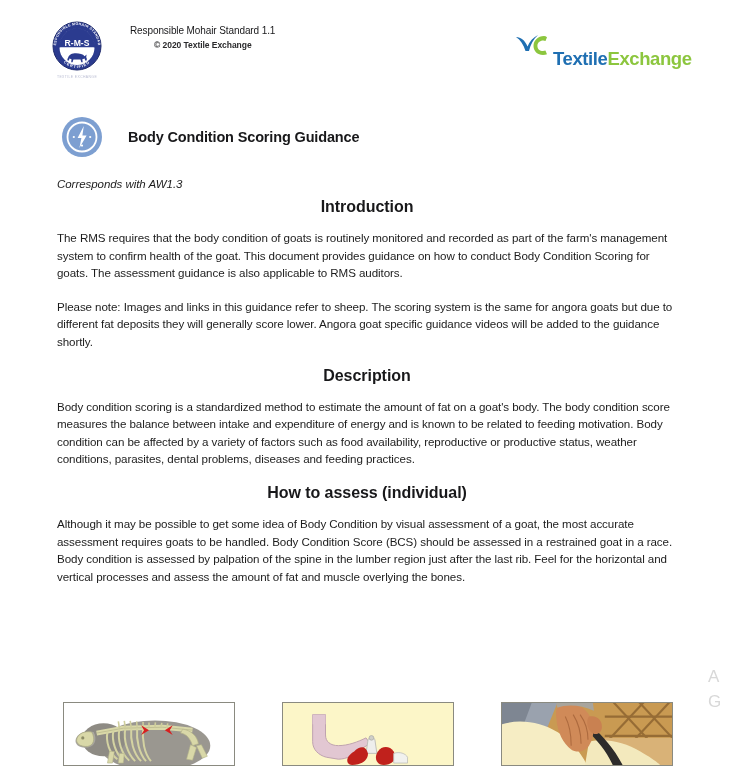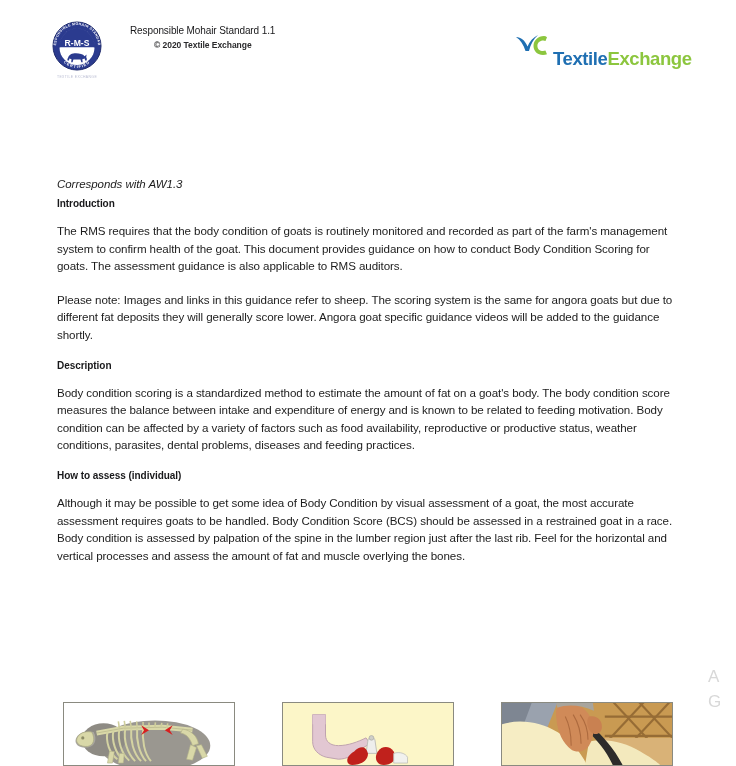--- a/index.html
+++ b/index.html
@@ -123,25 +123,26 @@
     width: 620px;
   }
   .corresponds {
     font-size: 11.5px;
     font-style: italic;
     color: #1c1c1c;
     margin: 0 0 8px 0;
     letter-spacing: -0.05px;
   }
   h2.sub {
-    font-size: 10px;
+    font-size: 16px;
     font-weight: bold;
     color: #18181a;
     margin: 0 0 13px 0;
     letter-spacing: -0.05px;
+    text-align: center;
   }
   p.para {
     font-size: 11.6px;
     line-height: 17.6px;
     color: #1c1c1c;
     margin: 0 0 16px 0;
     letter-spacing: -0.08px;
     text-align: left;
   }
   p.para.last { margin-bottom: 0; }
@@ -242,20 +243,32 @@
                    C25.8,21.1 23.4,18.8 23.4,15.9 C23.4,13 25.9,10.6 29.2,10.6
                    C30,10.6 30.8,10.8 31.5,11.1 L33,7.2 C32.1,6.5 31.1,6 30,6 Z" fill="#8cc63e"></path>
         </svg>
       </span>
       <span class="te-wordmark">
         <span class="te-word-textile">Textile</span><span class="te-word-exchange">Exchange</span>
       </span>
     </div>
   </div>
 
+  <div class="section-head">
+    <span class="section-badge">
+      <svg viewBox="0 0 40 40" width="40" height="40" xmlns="http://www.w3.org/2000/svg">
+        <circle cx="20" cy="20" r="14.5" fill="none" stroke="#ffffff" stroke-width="1.8"></circle>
+        <path d="M21.8,9 L15.6,21 L19.4,21 L17.4,31 L24.6,18.4 L20.4,18.4 Z" fill="#ffffff"></path>
+        <circle cx="11.8" cy="20" r="1.1" fill="#ffffff"></circle>
+        <circle cx="28.2" cy="20" r="1.1" fill="#ffffff"></circle>
+        <circle cx="20" cy="28.6" r="1.1" fill="#ffffff"></circle>
+      </svg>
+    </span>
+    <span class="section-title">Body Condition Scoring Guidance</span>
+  </div>
 
   <div class="body-col">
 
     <div class="corresponds">Corresponds with AW1.3</div>
 
     <h2 class="sub">Introduction</h2>
     <p class="para">The RMS requires that the body condition of goats is routinely monitored and recorded as part of the farm's management system to confirm health of the goat. This document provides guidance on how to conduct Body Condition Scoring for goats. The assessment guidance is also applicable to RMS auditors.</p>
     <p class="para last">Please note: Images and links in this guidance refer to sheep. The scoring system is the same for angora goats but due to different fat deposits they will generally score lower. Angora goat specific guidance videos will be added to the guidance shortly.</p>
 
     <div class="gap-lg"></div>

